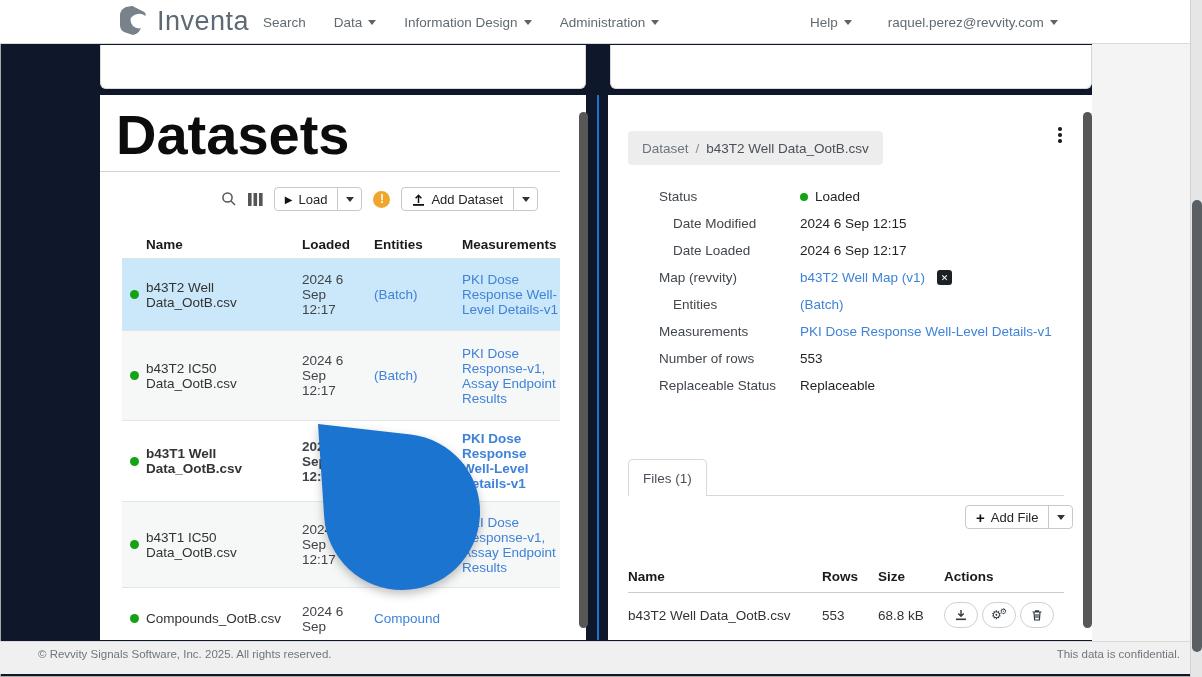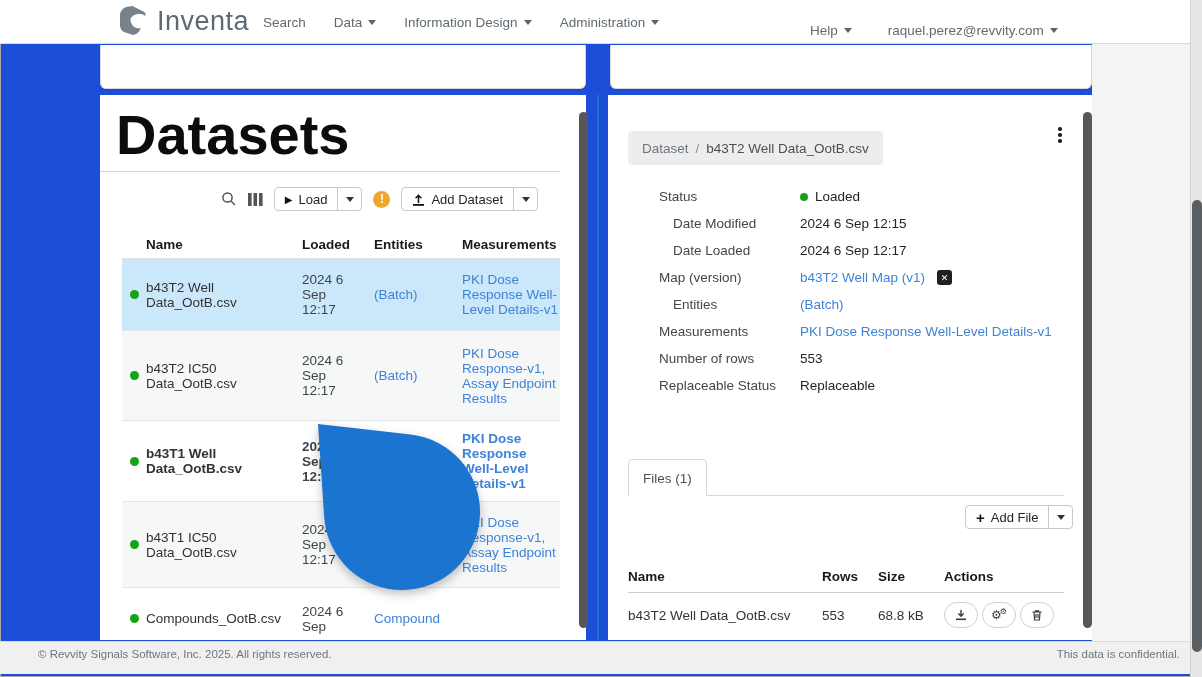--- a/index.html
+++ b/index.html
@@ -1,26 +1,26 @@
 <!DOCTYPE html>
 <html><head>
 <meta charset="utf-8">
 <style>
   * { margin:0; padding:0; box-sizing:border-box; }
   body { font-family:"Liberation Sans", sans-serif; background:#ddd; }
-  .page { position:relative; width:1202px; height:677px; background:#1d4ed8; overflow:hidden;
+  .page { position:relative; width:1202px; height:677px; background:#0f172a; overflow:hidden;
           outline:1px solid #a9a9a9; outline-offset:-1px; }
 
   
   .app-header { position:absolute; left:0; top:0; width:1190px; height:44px; background:#fff;
                 border-bottom:1px solid #d8d8d8; z-index:5; }
   .brand { position:absolute; left:118px; top:5px; display:flex; align-items:center; gap:9px; }
   .brand-name { font-size:27px; color:#5e6a73; letter-spacing:.5px; }
   .main-nav { position:absolute; left:263px; top:0; height:44px; display:flex; align-items:center; gap:28px; }
-  .user-nav { position:absolute; left:810px; top:0; height:44px; display:flex; align-items:center; gap:36px;margin-top:8px; }
+  .user-nav { position:absolute; left:810px; top:0; height:44px; display:flex; align-items:center; gap:36px; }
   .nav-item { display:flex; align-items:center; gap:6px; font-size:13.5px; color:#606a70; cursor:pointer; white-space:nowrap;justify-content:flex-end; }
   .caret { width:0; height:0; border-left:4px solid transparent; border-right:4px solid transparent;
            border-top:5px solid #5b646b; display:inline-block; }
 
   
   .card-top { position:absolute; top:45px; height:44px; background:#fff; border:1px solid #d9d9d9;
               border-top:none; border-radius:0 0 6px 6px; box-shadow:0 1px 2px rgba(0,0,0,.07); }
   .card-top.left { left:100px; width:486px; }
   .card-top.right { left:610px; width:482px; }
   .bg-right-strip { position:absolute; left:1092px; top:44px; width:98px; height:597px; background:#f4f4f5; }
@@ -276,21 +276,21 @@
       </div>
       <div class="d-row">
         <span class="d-lbl ind">Date Modified</span>
         <span class="d-val">2024 6 Sep 12:15</span>
       </div>
       <div class="d-row">
         <span class="d-lbl ind">Date Loaded</span>
         <span class="d-val">2024 6 Sep 12:17</span>
       </div>
       <div class="d-row">
-        <span class="d-lbl">Map (version)</span>
+        <span class="d-lbl">Map (revvity)</span>
         <span class="d-val">
             <span class="link">b43T2 Well Map (v1)</span>
             <span class="dismiss">✕</span>
           </span>
       </div>
       <div class="d-row">
         <span class="d-lbl ind">Entities</span>
         <span class="d-val">
             <span class="link">(Batch)</span>
           </span>

